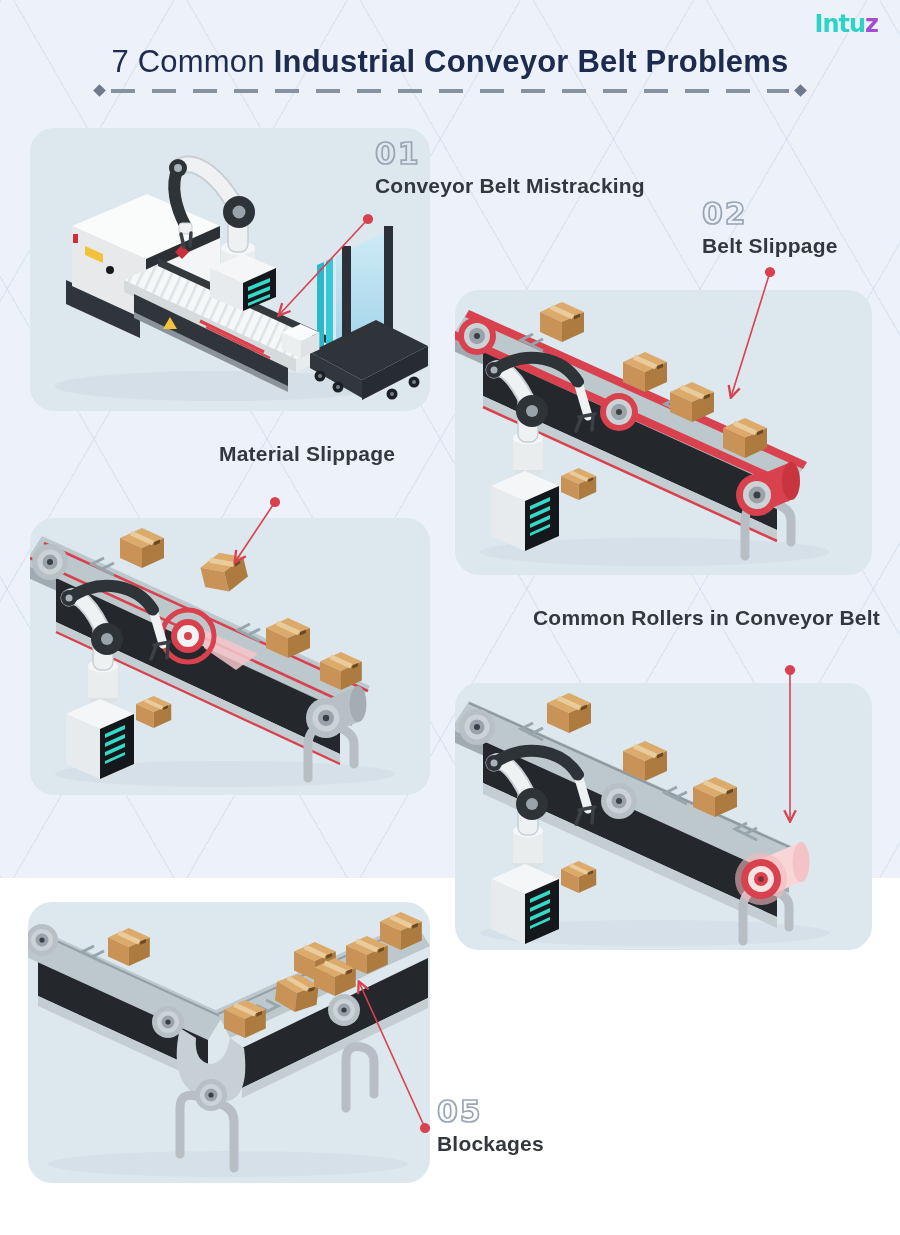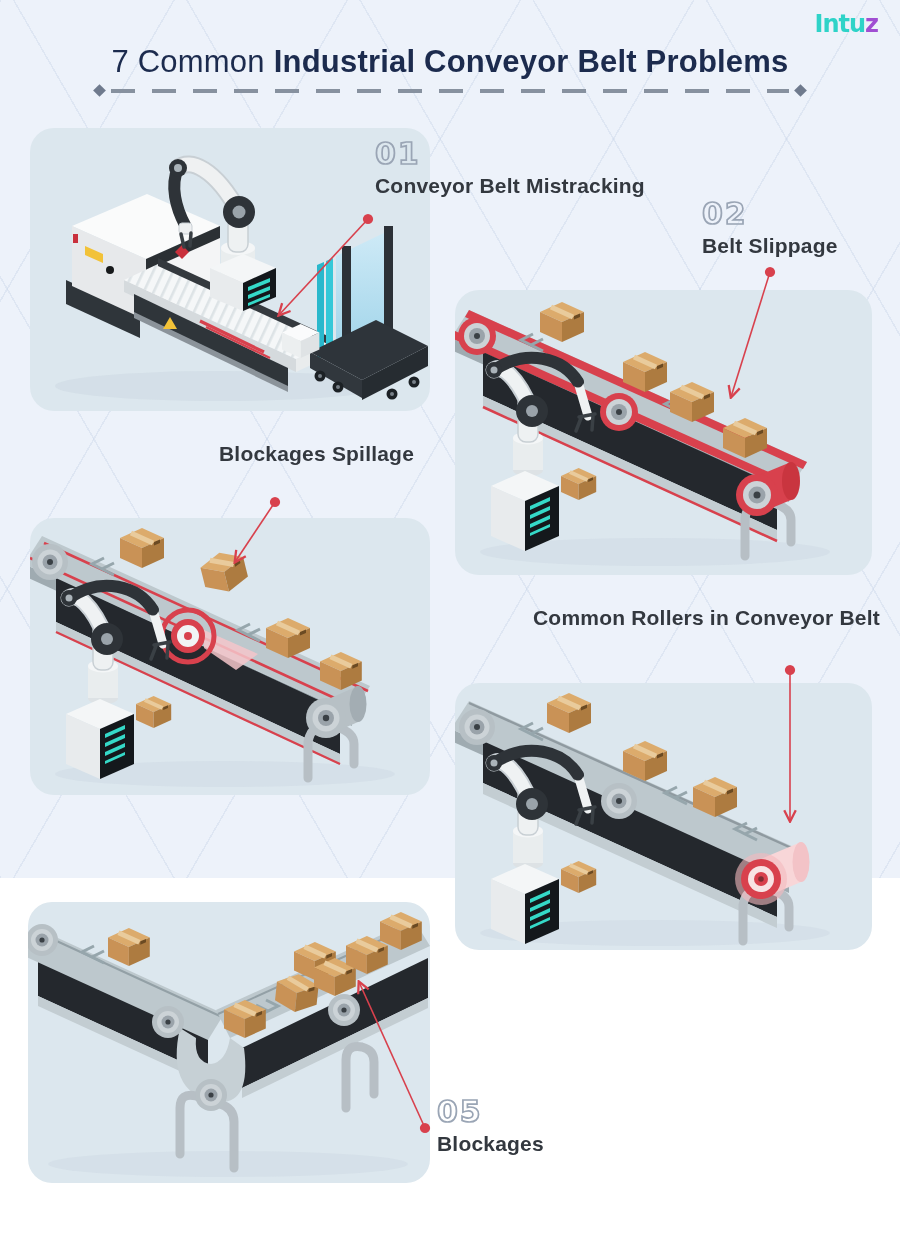--- a/index.html
+++ b/index.html
@@ -438,21 +438,21 @@
 
   <div class="plabel" id="pl1">
     <div class="pnum">01</div>
     <div class="pcap">Conveyor Belt Mistracking</div>
   </div>
   <div class="plabel" id="pl2">
     <div class="pnum">02</div>
     <div class="pcap">Belt Slippage</div>
   </div>
   <div class="plabel" id="pl3">
-    <div class="pcap">Blockages Spillage</div>
+    <div class="pcap">Material Slippage</div>
   </div>
   <div class="plabel" id="pl4">
     <div class="pcap">Common Rollers in Conveyor Belt</div>
   </div>
   <div class="plabel" id="pl5">
     <div class="pnum">05</div>
     <div class="pcap">Blockages</div>
   </div>
 
   <svg class="arrows" width="900" height="1235" viewBox="0 0 900 1235">

